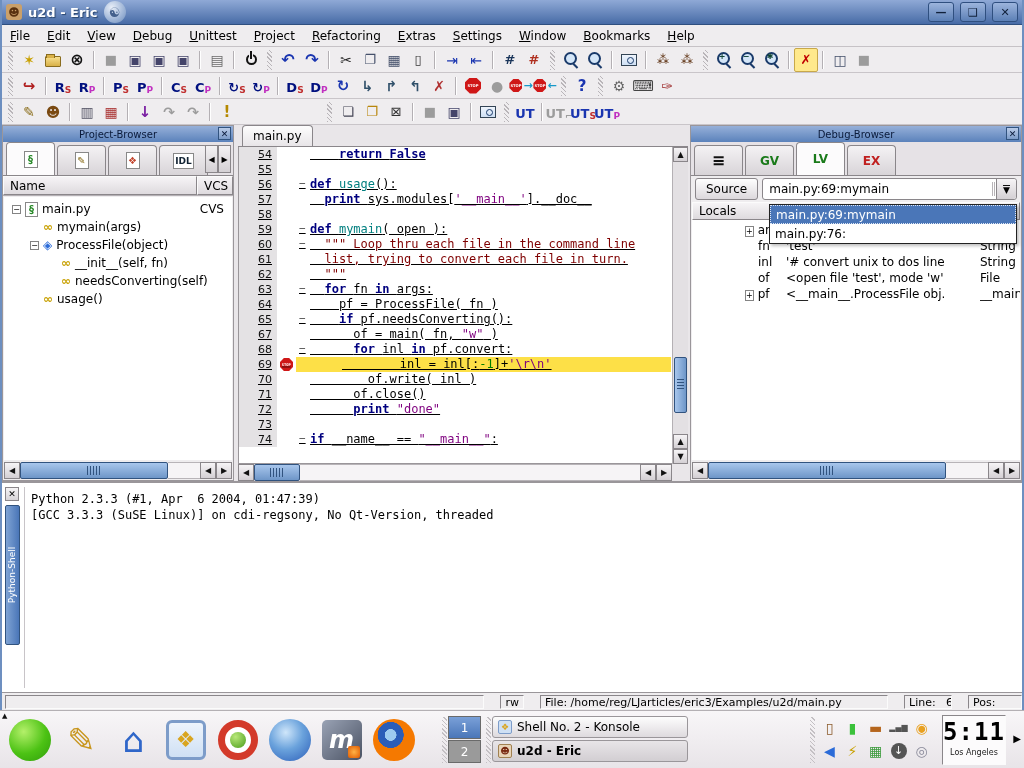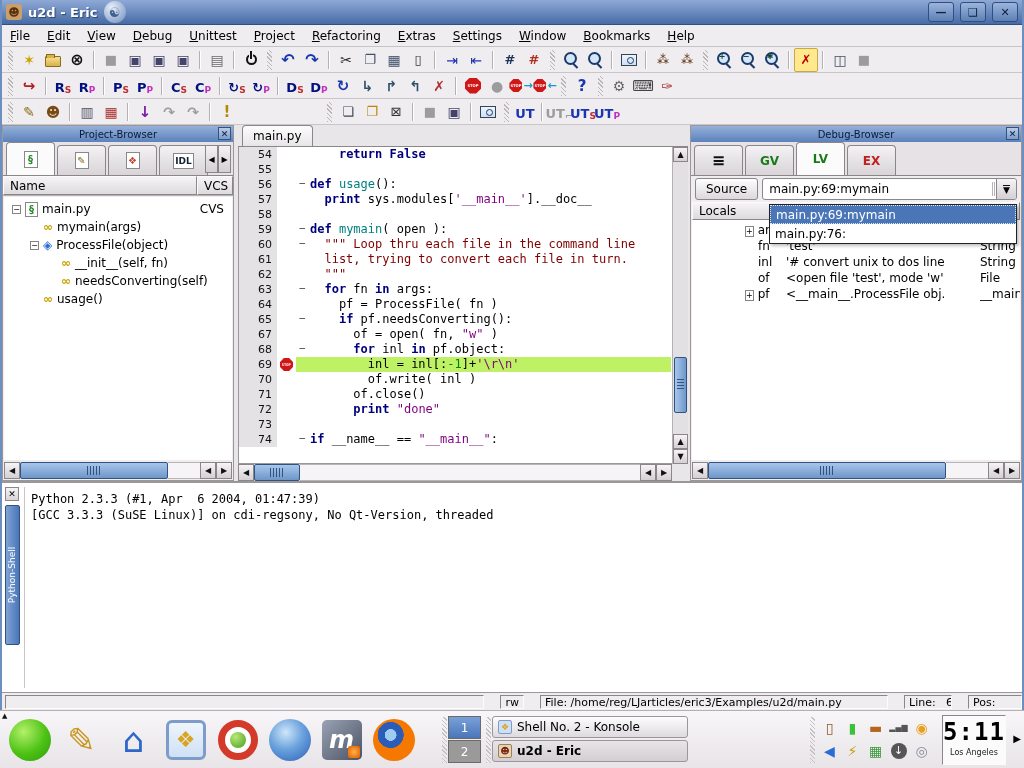--- a/index.html
+++ b/index.html
@@ -70,25 +70,25 @@
   .sb-thumb { background:linear-gradient(#a8c6ec,#6e96c8); border:1px solid #31537f; border-radius:2px; position:relative; flex:none; }
   .sb-thumb::after { content:""; position:absolute; left:50%; top:20%; bottom:20%; width:14px; transform:translateX(-50%); background:repeating-linear-gradient(90deg,#31537f 0 1px,transparent 1px 3px); }
   .sb-fill { flex:1; background:#f6f4f6; border:1px solid #b8b4b8; border-left:none; border-right:none; }
   .sb-pair { display:flex; flex:none; }
 
   
   .editor { position:absolute; left:236px; top:0; width:450px; height:356px; }
   .edtabs { height:22px; display:flex; align-items:flex-end; border-bottom:1px solid #8a868a; padding-left:4px; }
   .edtab { min-width:66px; height:21px; border:1px solid #8a868a; border-bottom:none; border-radius:4px 4px 0 0; background:linear-gradient(#fdfdfd,#e8e5e8); display:flex; align-items:center; justify-content:center; font-size:12px; padding:0 10px; }
   .edbody { position:absolute; left:0; right:0; top:22px; bottom:17px; background:#fff; border:1px solid #9a969a; border-top:none; overflow:hidden; }
-  .eline { height:15px; display:flex; align-items:stretch; font-family:"DejaVu Sans Mono",monospace; font-size:12px; line-height:15px; }
+  .eline { height:15px; display:flex; align-items:stretch; font-family:"DejaVu Sans Mono",monospace; font-size:12px; line-height:15px;text-decoration:underline; }
   .lnum { width:38px; background:#e4e2e4; color:#111; text-align:right; padding-right:5px; font-family:"DejaVu Sans",sans-serif; font-size:11px; flex:none; }
   .lbp { width:19px; flex:none; display:flex; align-items:center; justify-content:center; }
   .lb { flex:1; display:flex; align-items:stretch; margin-right:16px; }
-  .lb.hl { background:#bef264; }
+  .lb.hl { background:#fde047;padding-left:32px; }
   .lfold { width:14px; color:#555; font-size:11px; line-height:14px; padding-left:3px; flex:none; }
   .lcode { white-space:pre; }
   .lcode .kw { color:#00007f; font-weight:bold; }
   .lcode .str { color:#7f007f; }
   .lcode .doc { color:#7f0000; }
   .lcode .num { color:#007f00; }
   .lcode .fn { color:#007f7f; }
   .vscroll { position:absolute; right:0; top:22px; bottom:17px; width:16px; background:#e3e0e3; border-left:1px solid #b4b0b4; }
   .vscroll .sb-btn { width:100%; height:15px; }
   .vs-up { position:absolute; top:0; left:0; right:0; }
@@ -678,29 +678,29 @@
             <div class="lb">
               <span class="lfold">−</span>
               <span class="lcode"><span>    </span><span class="kw">if </span><span>pf.needsConverting():</span></span>
             </div>
           </div>
           <div class="eline">
             <span class="lnum">67</span>
             <span class="lbp"></span>
             <div class="lb">
               <span class="lfold"></span>
-              <span class="lcode"><span>      of = open( fn, </span><span class="str">"w"</span><span> )</span></span>
+              <span class="lcode"><span>      of = main( fn, </span><span class="str">"w"</span><span> )</span></span>
             </div>
           </div>
           <div class="eline">
             <span class="lnum">68</span>
             <span class="lbp"></span>
             <div class="lb">
               <span class="lfold">−</span>
-              <span class="lcode"><span>      </span><span class="kw">for </span><span>inl </span><span class="kw">in </span><span>pf.object:</span></span>
+              <span class="lcode"><span>      </span><span class="kw">for </span><span>inl </span><span class="kw">in </span><span>pf.convert:</span></span>
             </div>
           </div>
           <div class="eline">
             <span class="lnum">69</span>
             <span class="lbp">
               <span class="ic-stop sm">
                 <i>STOP</i>
               </span>
             </span>
             <div class="lb hl">

